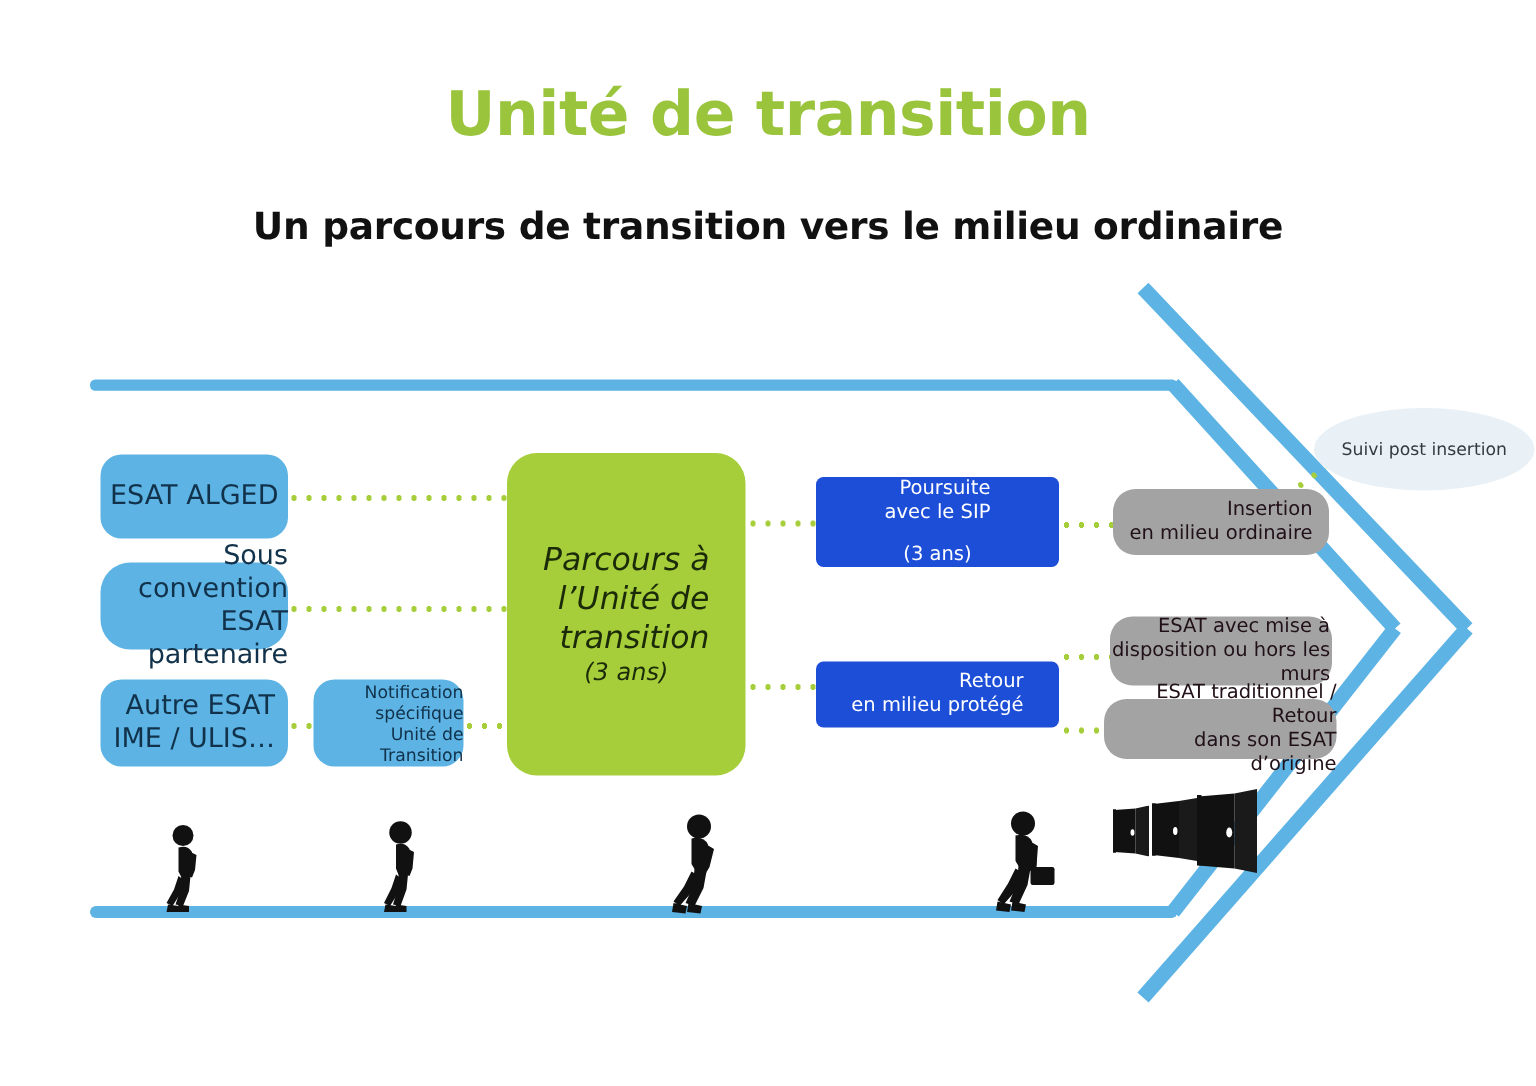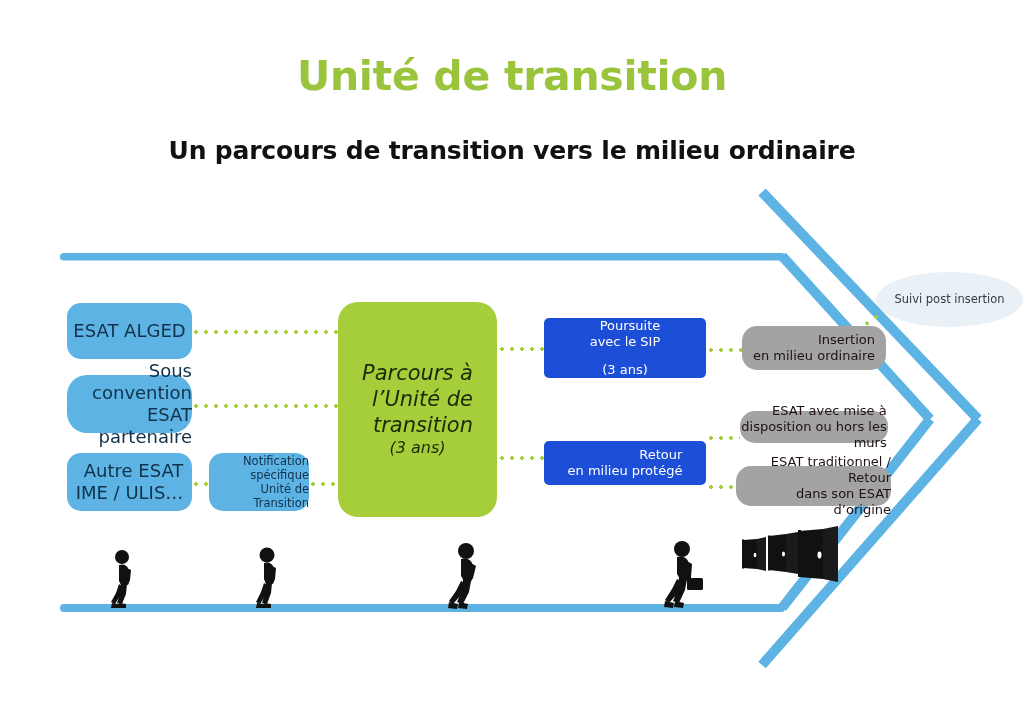--- a/index.html
+++ b/index.html
@@ -155,21 +155,21 @@
   </div>
 
   <div class="node node-purple" style="left:544px;top:431px;width:162px;height:44px;margin-top:10px;">
     <span>Retour<br>en milieu protégé</span>
   </div>
 
   <div class="node node-mauve" style="left:742px;top:326px;width:144px;height:44px;">
     <span>Insertion<br>en milieu ordinaire</span>
   </div>
 
-  <div class="node node-mauve" style="left:740px;top:411px;width:148px;height:32px;">
+  <div class="node node-mauve" style="left:740px;top:411px;width:148px;height:46px;">
     <span>ESAT avec mise à<br>disposition ou hors les<br>murs</span>
   </div>
 
   <div class="node node-mauve" style="left:736px;top:466px;width:155px;height:40px;">
     <span>ESAT traditionnel / Retour<br>dans son ESAT d’origine</span>
   </div>
 
   <div class="node node-ellipse" style="left:876px;top:272px;width:147px;height:55px;">
     <span>Suivi post insertion</span>
   </div>

